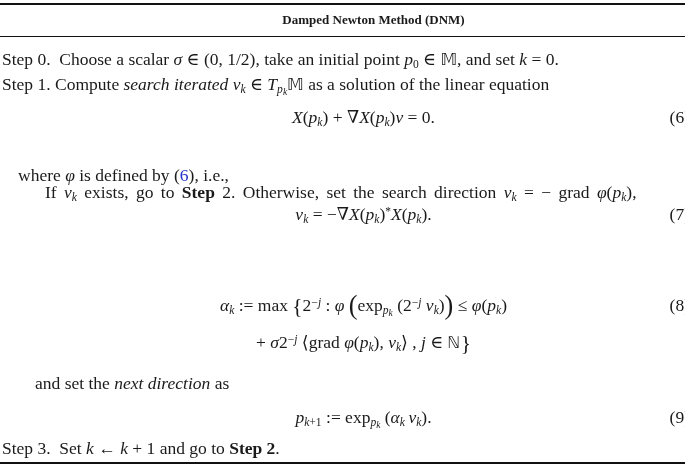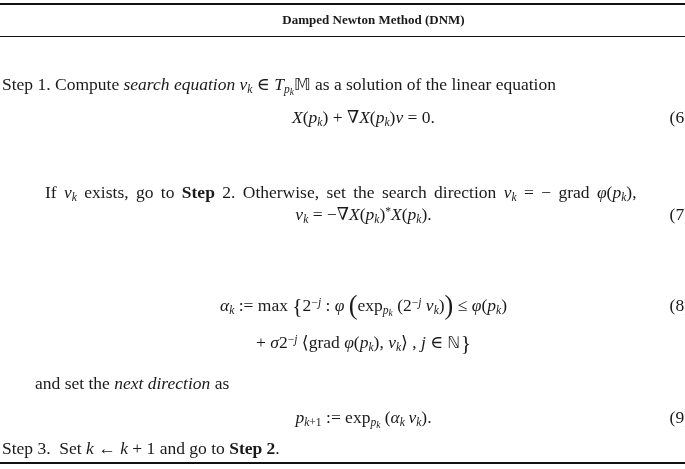--- a/index.html
+++ b/index.html
@@ -28,30 +28,32 @@
 <body>
 
 <div class="page">
 
   <div class="rule" style="top:3px;height:2px"></div>
 
   <div class="line title" style="top:9px">Damped Newton Method (DNM)</div>
 
   <div class="rule" style="top:36px;height:1px"></div>
 
+  <div class="line" style="top:48px;left:2px">Step 0.&nbsp; Choose a scalar <i>σ</i> ∈ (0, 1/2), take an initial point <i>p</i><sub>0</sub> ∈ <span class="bb">𝕄</span>, and set <i>k</i> = 0.</div>
 
-  <div class="line" style="top:73px;left:2px">Step 1. Compute <i>search equation</i> <i>v<sub>k</sub></i> ∈ <i>T</i><sub><i>p<sub>k</sub></i></sub><span class="bb">𝕄</span> as a solution of the linear equation</div>
+  <div class="line" style="top:73px;left:2px">Step 1. Compute <i>search iterated</i> <i>v<sub>k</sub></i> ∈ <i>T</i><sub><i>p<sub>k</sub></i></sub><span class="bb">𝕄</span> as a solution of the linear equation</div>
 
   <div class="eq" style="top:104px">
     <span class="eqc"><i>X</i>(<i>p<sub>k</sub></i>) + ∇<i>X</i>(<i>p<sub>k</sub></i>)<i>v</i> = 0.</span>
     <span class="lbl">(6)</span>
   </div>
 
   <div class="line just" style="top:139px;left:45px">If <i>v<sub>k</sub></i> exists, go to <b>Step</b> 2. Otherwise, set the search direction <i>v<sub>k</sub></i> = − grad <i>φ</i>(<i>p<sub>k</sub></i>),</div>
 
+  <div class="line" style="top:164px;left:18px">where <i>φ</i> is defined by (<span class="link">6</span>), i.e.,</div>
 
   <div class="eq" style="top:201px">
     <span class="eqc"><i>v<sub>k</sub></i> = −∇<i>X</i>(<i>p<sub>k</sub></i>)<sup>*</sup><i>X</i>(<i>p<sub>k</sub></i>).</span>
     <span class="lbl">(7)</span>
   </div>
 
 
 
   <div class="eq" style="top:292px">
     <span class="eqc"><i>α<sub>k</sub></i> := max <span class="bigb">{</span>2<sup>−<i>j</i></sup> : <i>φ</i> <span class="bigp">(</span>exp<sub><i>p<sub>k</sub></i></sub> (2<sup>−<i>j</i></sup> <i>v<sub>k</sub></i>)<span class="bigp">)</span> ≤ <i>φ</i>(<i>p<sub>k</sub></i>)</span>

